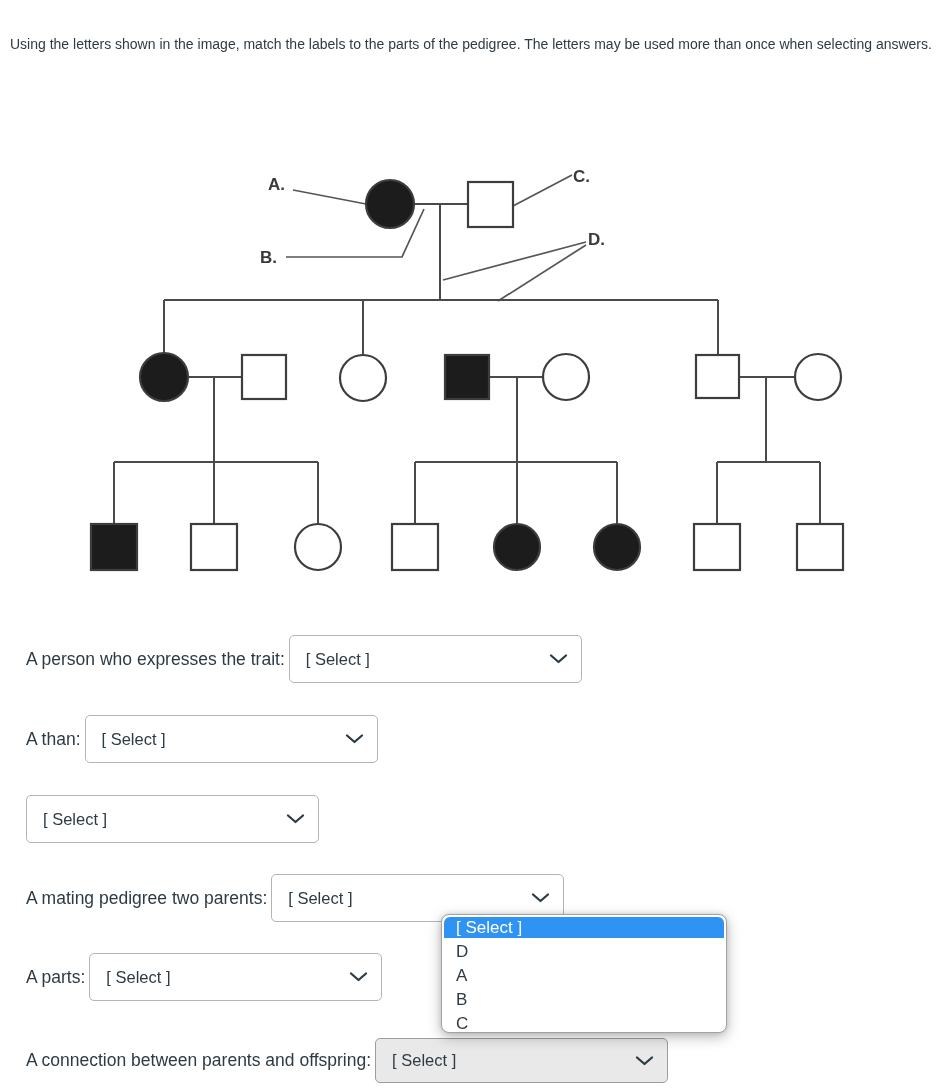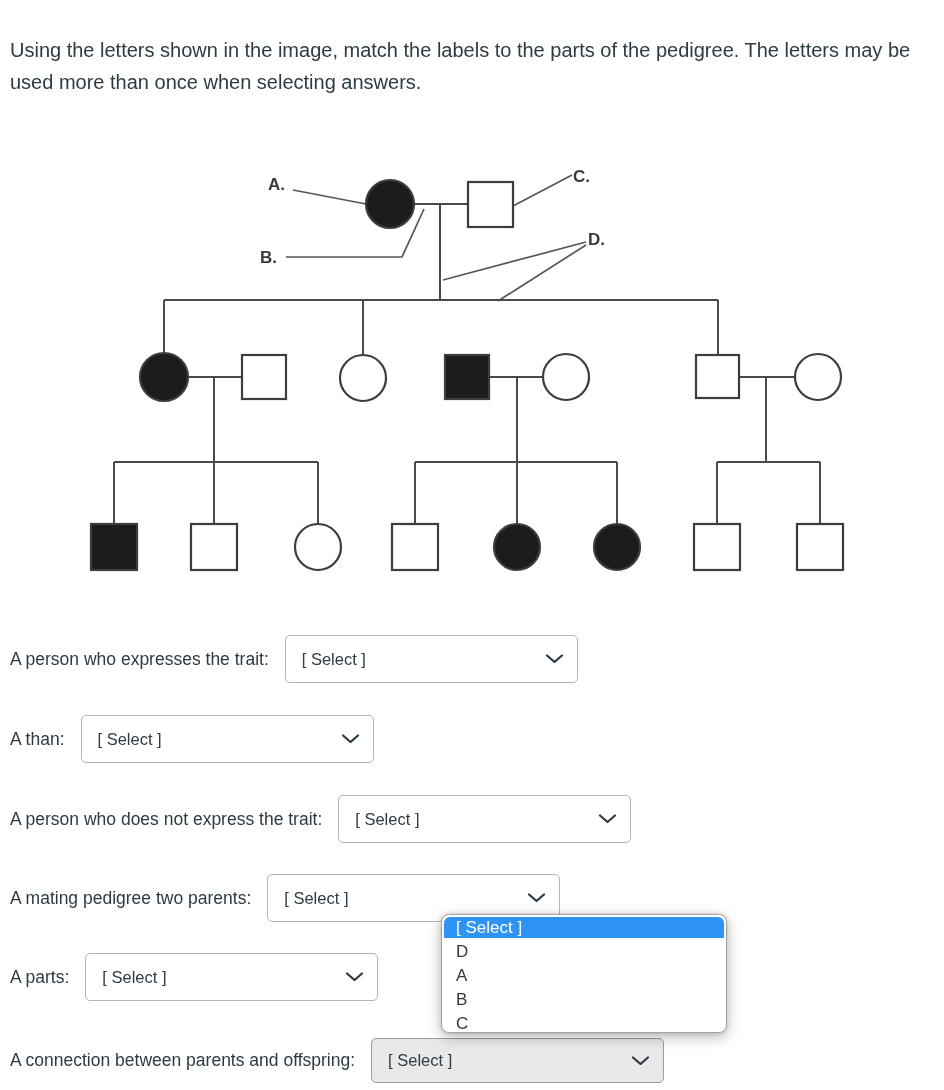--- a/index.html
+++ b/index.html
@@ -1,28 +1,28 @@
 <!DOCTYPE html>
 <html><head>
 <meta charset="utf-8">
 <style>
   html,body { margin:0; padding:0; background:#ffffff; }
   body { font-family:"Liberation Sans","DejaVu Sans",sans-serif; color:#2d3b45; }
   .page { position:relative; width:944px; height:1090px; background:#fff; overflow:hidden; }
 
   .instructions {
     position:absolute; left:10px; top:14px; width:930px;
-    font-size:20px; line-height:32px; color:#2d3b45;
+    font-size:14px; line-height:32px; color:#2d3b45;
   }
 
   .pedigree-svg { position:absolute; left:0; top:0; }
 
   .q-row {
-    position:absolute; left:10px; height:48px;
-    display:flex; align-items:center; gap:16px; white-space:nowrap;justify-content:center;
+    position:absolute; left:26px; height:48px;
+    display:flex; align-items:center; gap:4px; white-space:nowrap;justify-content:center;
   }
   .q-label { font-size:17.5px; color:#2d3b45; }
 
   .select-box {
     position:relative; width:293px; height:48px; box-sizing:border-box;
     background:#fff; border:1px solid #b4b4b4; border-radius:5px;
     display:flex; align-items:center; cursor:pointer; flex:0 0 auto;
   }
   .select-box .sel-val { padding-left:16px; font-size:16.5px; color:#2d3b45; }
   .select-box .chev { position:absolute; right:13px; top:50%; transform:translateY(-50%); }
@@ -115,21 +115,20 @@
     <span class="q-label">A than:</span>
     <div class="select-box">
       <span class="sel-val">[ Select ]</span>
       <svg class="chev" width="19" height="11" viewBox="0 0 19 11">
           <polyline points="2,2 9.5,8.5 17,2" fill="none" stroke="#2d3b45" stroke-width="2.3" stroke-linecap="round" stroke-linejoin="round"></polyline>
         </svg>
     </div>
   </div>
 
   <div class="q-row" style="top:795px">
-    <span class="q-label">A person who does not express the trait:</span>
     <div class="select-box">
       <span class="sel-val">[ Select ]</span>
       <svg class="chev" width="19" height="11" viewBox="0 0 19 11">
           <polyline points="2,2 9.5,8.5 17,2" fill="none" stroke="#2d3b45" stroke-width="2.3" stroke-linecap="round" stroke-linejoin="round"></polyline>
         </svg>
     </div>
   </div>
 
   <div class="q-row" style="top:874px">
     <span class="q-label">A mating pedigree two parents:</span>

